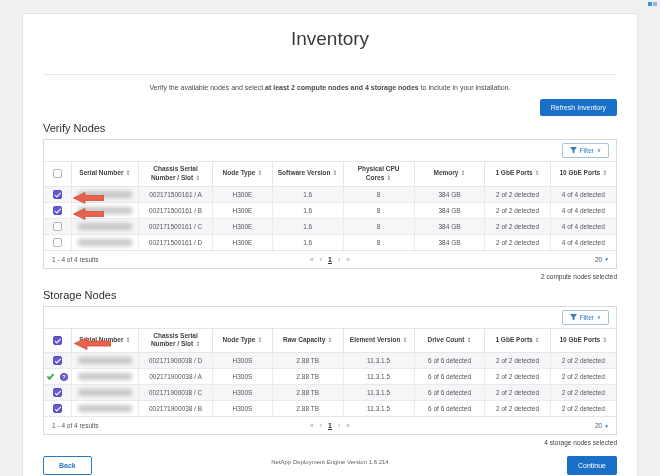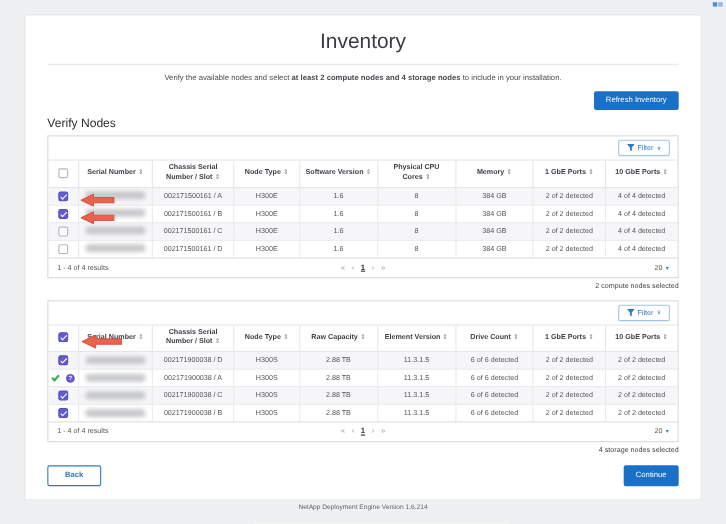--- a/index.html
+++ b/index.html
@@ -10,21 +10,21 @@
     -webkit-font-smoothing:antialiased;
   }
   .corner-icon { position:absolute; top:2px; right:3px; display:flex; gap:1px; }
   .corner-icon span { width:4px; height:4px; background:#4a90d9; display:inline-block; }
   .corner-icon span:last-child { background:#8db9e8; }
 
   .card {
     position:absolute; left:22px; top:13px; width:616px; min-height:437px;
     background:#fff; border:1px solid #e2e3e5; padding:0 20px 12px;
   }
-  .page-title { font-weight:300; font-size:19px; color:#3b3b41; text-align:center; margin:14px 0 8px; }
+  .page-title { font-weight:300; font-size:19px; color:#3b3b41; text-align:center; margin:14px 0 24px; }
   .divider { border-bottom:1px solid #e7e7e9; margin-bottom:9px; }
   .subtitle { text-align:center; font-size:7px; color:#4a4a50; margin-bottom:8px; }
   .subtitle b { font-weight:bold; }
   .refresh-row { display:flex; justify-content:flex-end; margin:2px 0 6px; }
   .btn-primary {
     background:#1a70c7; color:#fff; font-size:7px; border:none; border-radius:2px;
     padding:5px 11px; font-family:inherit; cursor:pointer;
   }
   .section-h { font-size:11px; color:#2e2e33; font-weight:400; margin:3px 0 5px; }
 
@@ -205,20 +205,21 @@
     </div>
     <svg class="arrow-svg" style="left:29px; top:52px;" width="31" height="12" viewBox="0 0 31 12">
         <path d="M31 3.6 H12 V0.5 L0.5 6 L12 11.5 V8.4 H31 Z" fill="#e8634e" stroke="#cf4a38" stroke-width="0.8"></path>
       </svg>
     <svg class="arrow-svg" style="left:29px; top:68px;" width="31" height="12" viewBox="0 0 31 12">
         <path d="M31 3.6 H12 V0.5 L0.5 6 L12 11.5 V8.4 H31 Z" fill="#e8634e" stroke="#cf4a38" stroke-width="0.8"></path>
       </svg>
   </div>
   <div class="sel-note">2 compute nodes selected</div>
 
+  <div class="section-h">Storage Nodes</div>
   <div class="tbl">
     <div class="filter-bar">
       <button class="filter-btn">
         <span class="funnel">
             <svg width="7" height="7" viewBox="0 0 8 8">
               <path d="M0 0 H8 L5 3.6 V7.5 L3 6.3 V3.6 Z" fill="#2e7ac2"></path>
             </svg>
           </span>
         <span>Filter</span>
         <span class="chev">∨</span>

